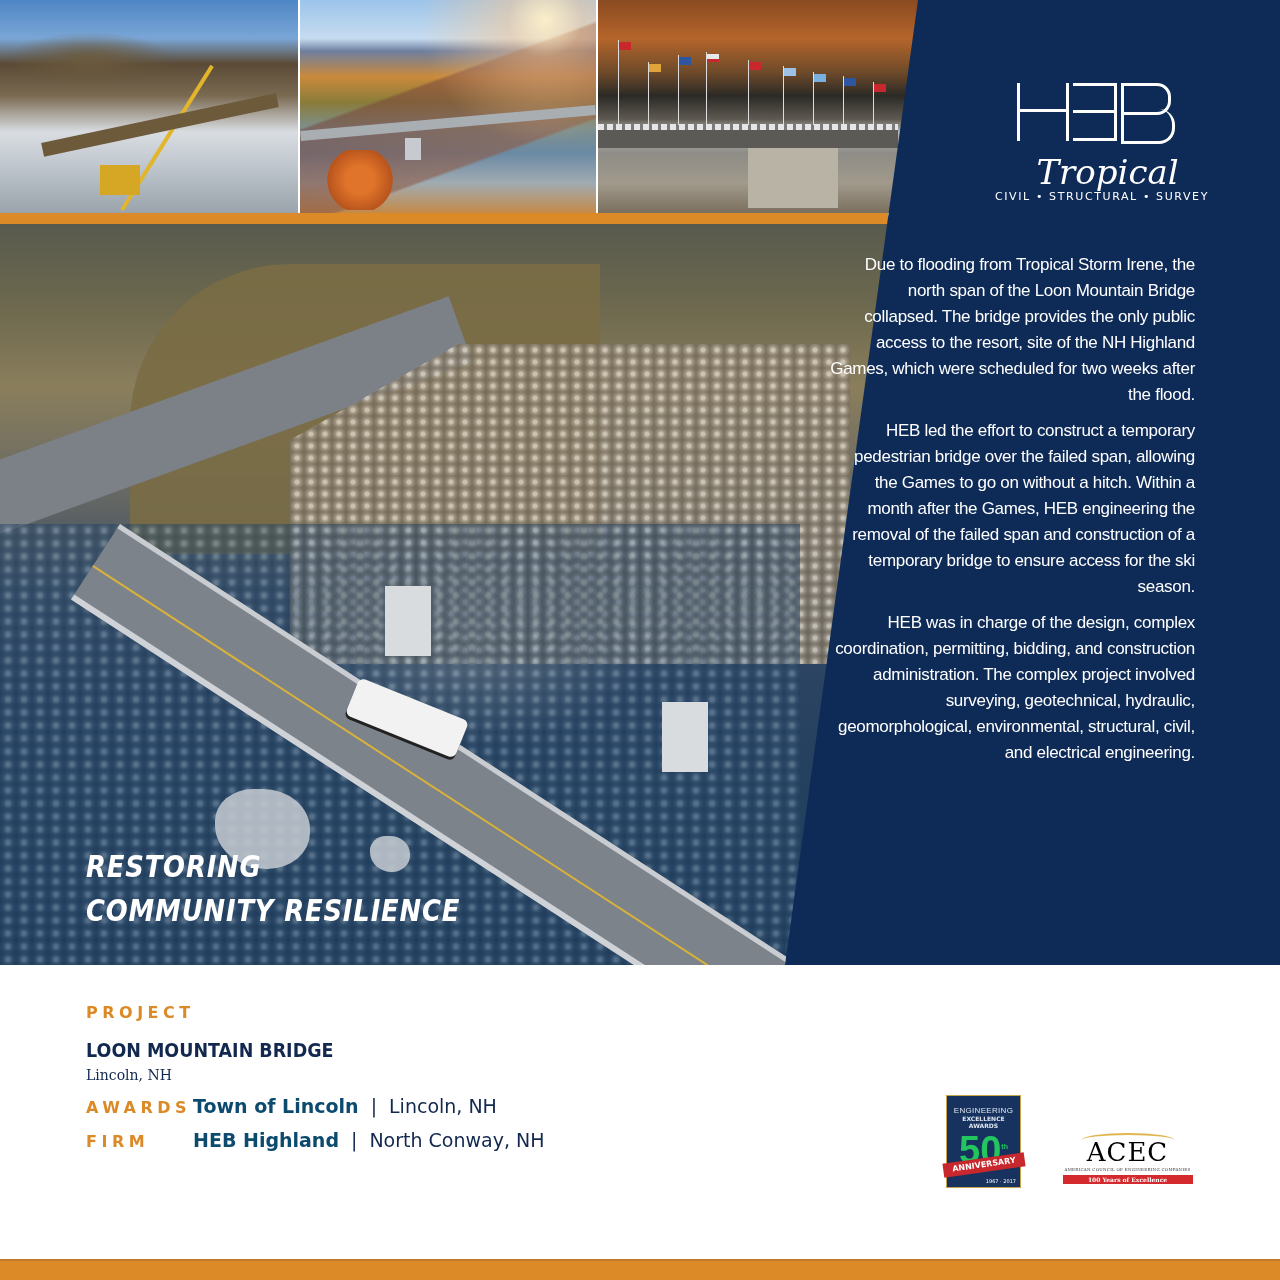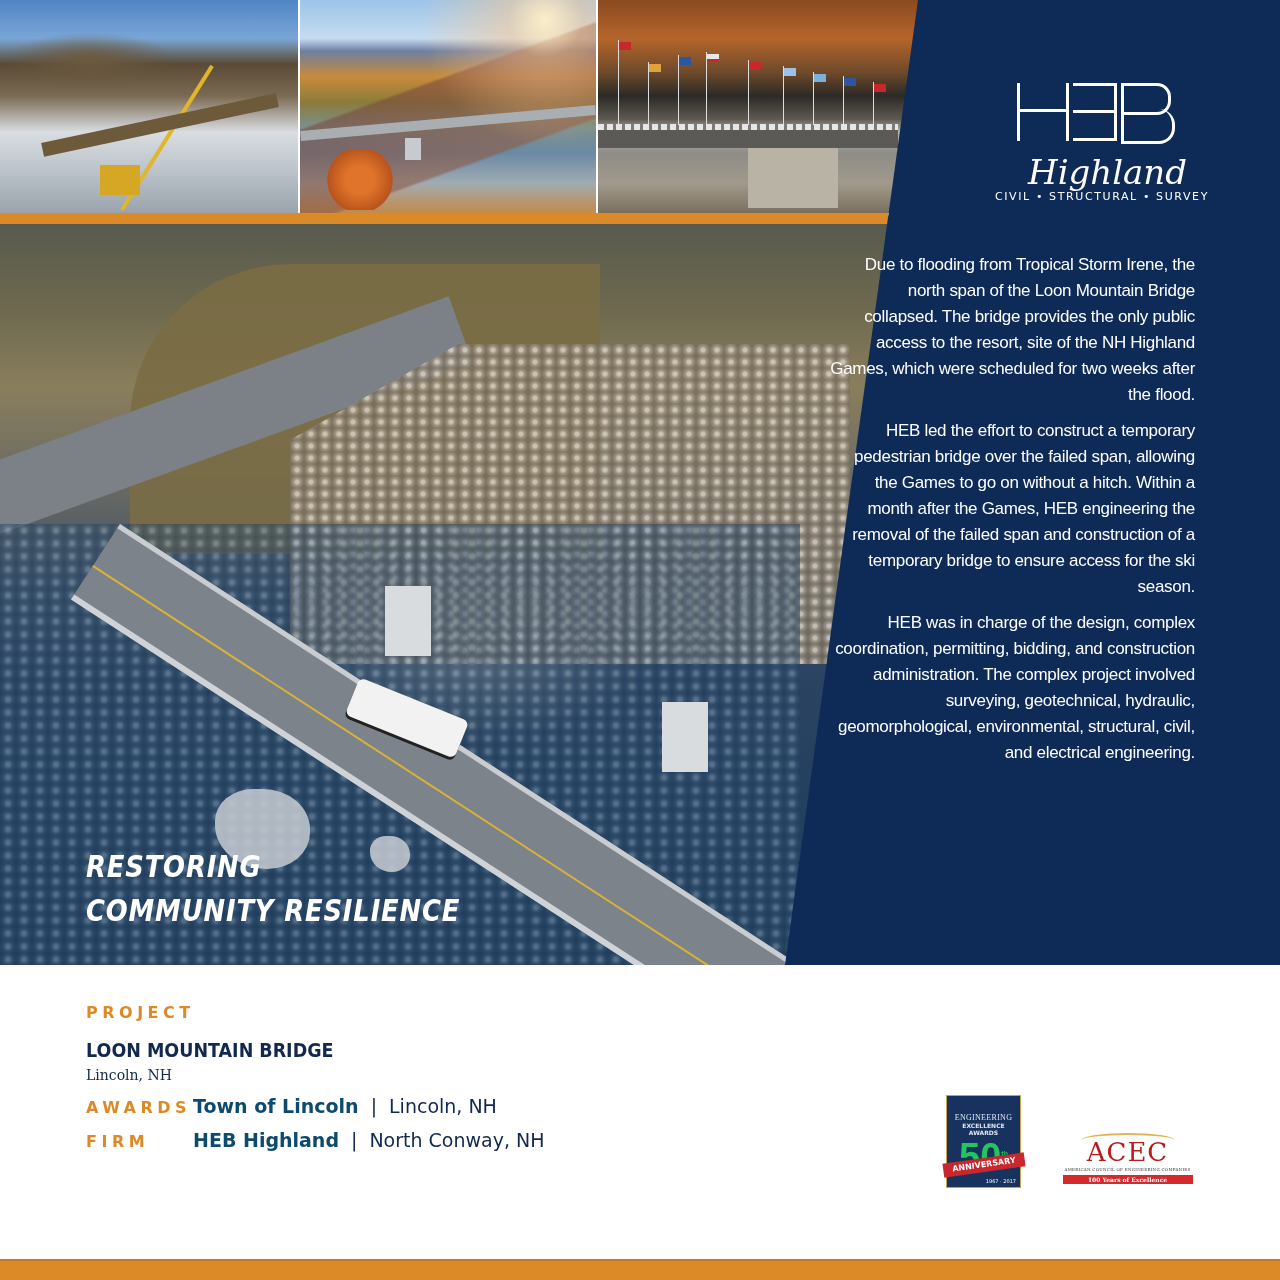--- a/index.html
+++ b/index.html
@@ -83,29 +83,29 @@
   .proj-name { color: #12284f; font-family: "DejaVu Sans", sans-serif; font-weight: bold; font-size: 19px; margin-top: 17px; transform: scaleX(0.92); transform-origin: left; white-space: nowrap; }
   .proj-loc { color: #12284f; font-family: "DejaVu Serif", serif; font-size: 14px; margin-top: 6px; }
   .row { display: flex; align-items: baseline; margin-top: 12px; white-space: nowrap; }
   .row .lbl { width: 107px; }
   .row-main { color: #0c4a6e; font-family: "DejaVu Sans", sans-serif; font-weight: bold; font-size: 19px; }
   .row-sep { color: #12284f; font-family: "DejaVu Sans", sans-serif; font-size: 19px; margin: 0 12px; }
   .row-sub { color: #12284f; font-family: "DejaVu Sans", sans-serif; font-size: 19px; }
 
   
   .badge-50 { position: absolute; left: 946px; top: 1095px; width: 75px; height: 93px; background: #17325f; border: 1px solid #c7a449; text-align: center; color: #fff; overflow: visible; }
-  .b50-t1 { font-size: 8px; font-family: Liberation Serif, serif; letter-spacing: 0.3px; margin-top: 17px; color: #dfe6f0; }
+  .b50-t1 { font-size: 8px; font-family: Liberation Sans, sans-serif; letter-spacing: 0.3px; margin-top: 10px; color: #dfe6f0; }
   .b50-t2 { font-size: 6px; font-family: "DejaVu Sans", sans-serif; font-weight: bold; color: #dfe6f0; }
   .b50-num { font-family: Liberation Sans, sans-serif; font-size: 38px; line-height: 36px; color: #22c55e; font-weight: bold; }
   .b50-ribbon { position: absolute; left: -4px; top: 62px; width: 82px; height: 14px; background: #c7272d; transform: rotate(-8deg); font-size: 8px; font-weight: bold; line-height: 14px; font-family: "DejaVu Sans", sans-serif; color: #fff; }
   .b50-years { position: absolute; right: 4px; bottom: 3px; font-size: 5px; font-family: "DejaVu Sans", sans-serif; color: #fff; }
 
   .badge-acec { position: absolute; left: 1060px; top: 1133px; width: 135px; height: 58px; text-align: center; }
   .acec-arc { position: absolute; left: 22px; top: 0; width: 92px; height: 14px; border-top: 2px solid #e0b650; border-radius: 50% 50% 0 0; }
-  .acec-word { font-family: "DejaVu Serif", serif; font-size: 26px; color: #b91c1c; line-height: 26px; margin-top: 6px; letter-spacing: 1px; }
+  .acec-word { font-family: "DejaVu Serif", serif; font-size: 26px; color: #000000; line-height: 26px; margin-top: 6px; letter-spacing: 1px; }
   .acec-sub { font-family: "DejaVu Serif", serif; font-size: 4px; color: #333; margin-top: 2px; letter-spacing: 0.3px; }
   .acec-ribbon { margin: 3px auto 0; width: 130px; height: 9px; background: #d42a2e; color: #fff; font-family: "DejaVu Serif", serif; font-size: 6px; line-height: 9px; font-weight: bold; }
 
   .footer-bar { position: absolute; left: 0; top: 1259px; width: 1280px; height: 21px; background: #db8a27; border-top: 2px solid #c17a2a; }
 </style>
 </head>
 <body>
 
 <div class="hero">
 
@@ -168,21 +168,21 @@
   <div class="navy"></div>
 
   <div class="logo">
     <div class="logo-heb">
       <span class="logo-heb-letters">
         <span class="lh"></span>
         <span class="le"></span>
         <span class="lb"></span>
       </span>
     </div>
-    <div class="logo-script">Highland</div>
+    <div class="logo-script">Tropical</div>
     <div class="logo-tag">CIVIL • STRUCTURAL • SURVEY</div>
   </div>
 
   <div class="body-text">
     <p>Due to flooding from Tropical Storm Irene, the north span of the Loon Mountain Bridge collapsed. The bridge provides the only public access to the resort, site of the NH Highland Games, which were scheduled for two weeks after the flood.</p>
     <p>HEB led the effort to construct a temporary pedestrian bridge over the failed span, allowing the Games to go on without a hitch. Within a month after the Games, HEB engineering the removal of the failed span and construction of a temporary bridge to ensure access for the ski season.</p>
     <p>HEB was in charge of the design, complex coordination, permitting, bidding, and construction administration. The complex project involved surveying, geotechnical, hydraulic, geomorphological, environmental, structural, civil, and electrical engineering.</p>
   </div>
 </div>
 

